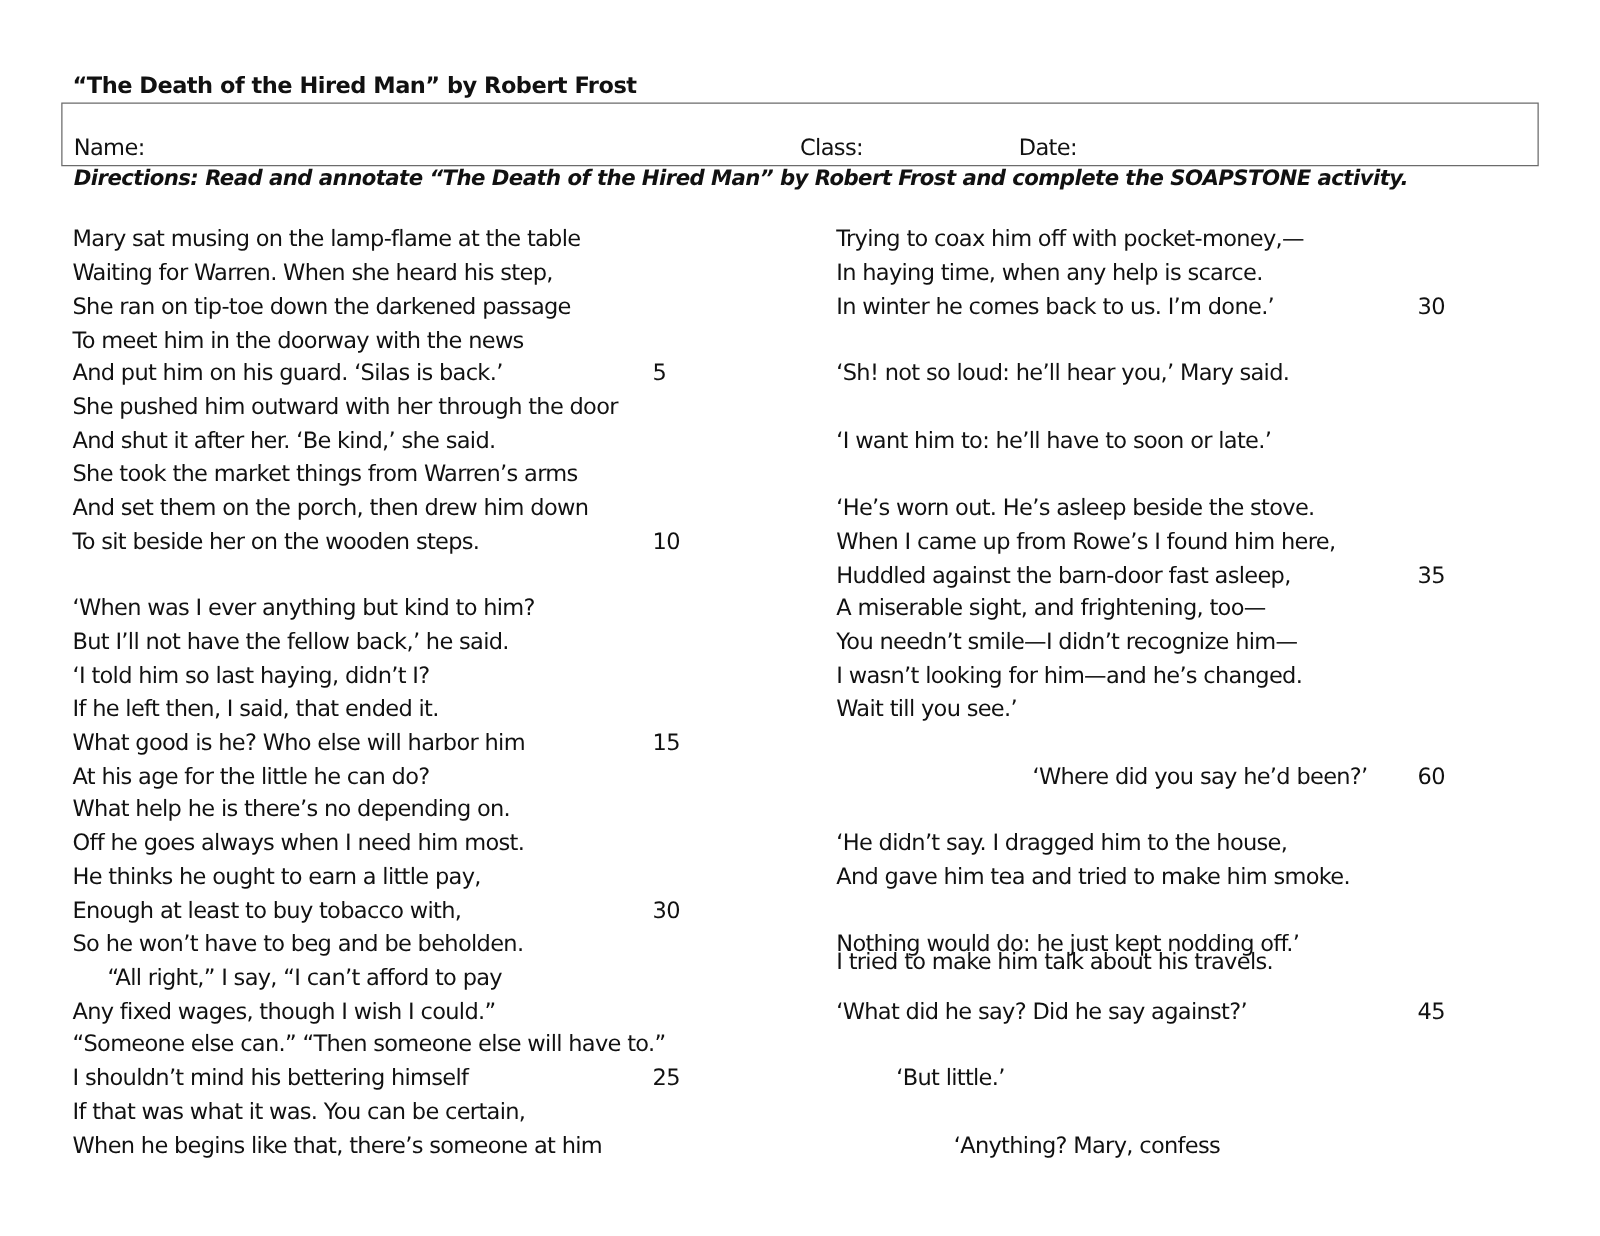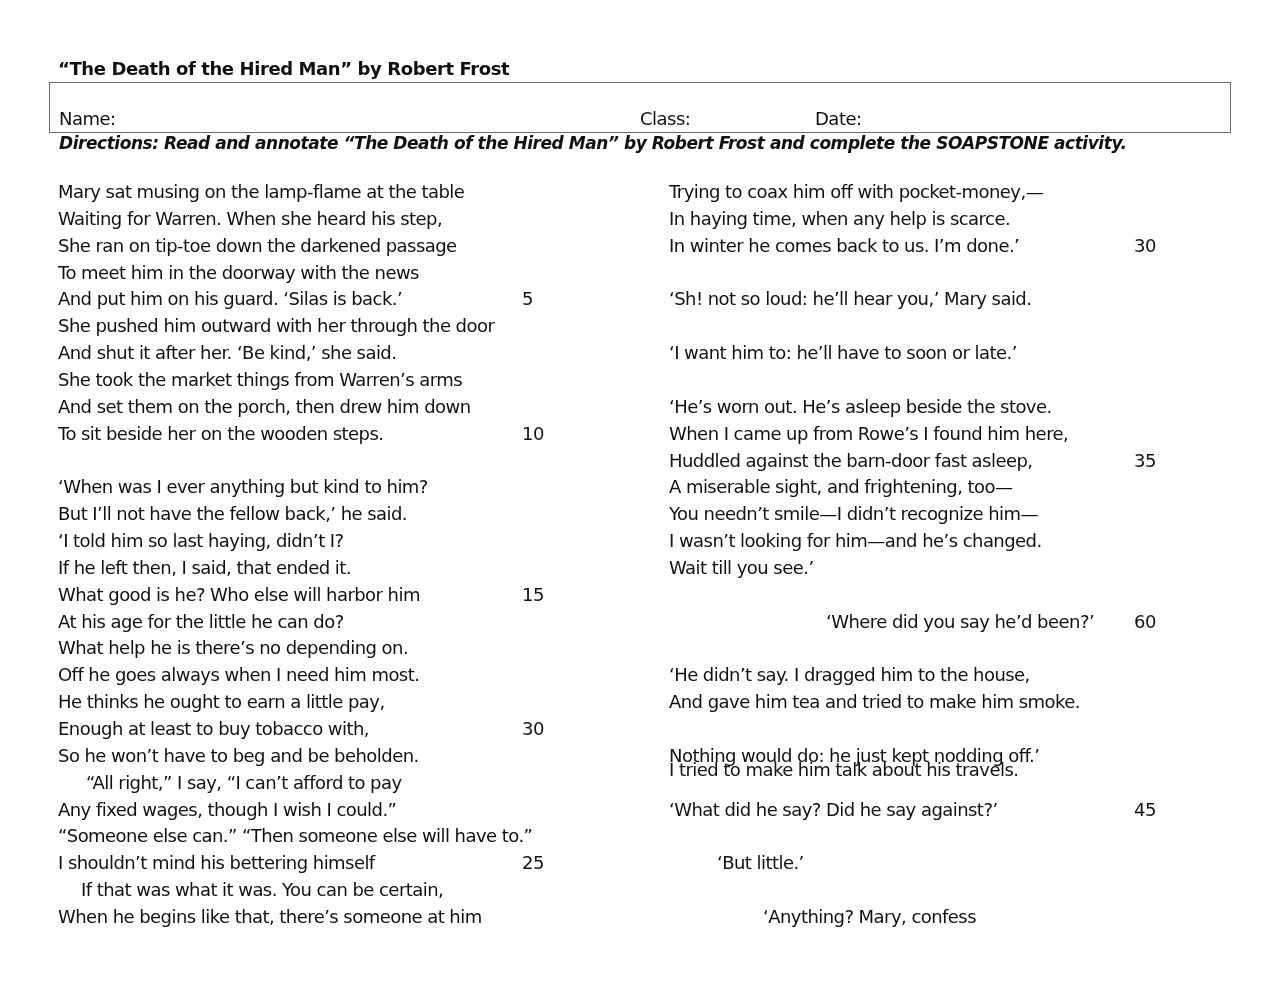--- a/index.html
+++ b/index.html
@@ -103,21 +103,21 @@
       <div class="poem-line" style="left: 58px; top: 664px;">Off he goes always when I need him most.</div>
       <div class="poem-line" style="left: 58px; top: 691px;">He thinks he ought to earn a little pay,</div>
       <div class="poem-line" style="left: 58px; top: 718px;">Enough at least to buy tobacco with,</div>
       <div class="line-num" style="left: 522px; top: 718px;">30</div>
       <div class="poem-line" style="left: 58px; top: 745px;">So he won’t have to beg and be beholden.</div>
       <div class="poem-line" style="left: 58px; top: 772px; margin-left: 28px;">“All right,” I say, “I can’t afford to pay</div>
       <div class="poem-line" style="left: 58px; top: 799px;">Any fixed wages, though I wish I could.”</div>
       <div class="poem-line" style="left: 58px; top: 825px;">“Someone else can.” “Then someone else will have to.”</div>
       <div class="poem-line" style="left: 58px; top: 852px;">I shouldn’t mind his bettering himself</div>
       <div class="line-num" style="left: 522px; top: 852px;">25</div>
-      <div class="poem-line" style="left: 58px; top: 879px; margin-left: 23px;">If that was what it was. You can be certain,</div>
+      <div class="poem-line" style="left: 58px; top: 879px;">If that was what it was. You can be certain,</div>
       <div class="poem-line" style="left: 58px; top: 906px;">When he begins like that, there’s someone at him</div>
     </div>
   <div id="right-col">
       <div class="poem-line" style="left: 669px; top: 181px;">Trying to coax him off with pocket-money,—</div>
       <div class="poem-line" style="left: 669px; top: 208px;">In haying time, when any help is scarce.</div>
       <div class="poem-line" style="left: 669px; top: 235px;">In winter he comes back to us. I’m done.’</div>
       <div class="line-num" style="left: 1134px; top: 235px;">30</div>
       <div class="poem-line" style="left: 669px; top: 288px;">‘Sh! not so loud: he’ll hear you,’ Mary said.</div>
       <div class="poem-line" style="left: 669px; top: 342px;">‘I want him to: he’ll have to soon or late.’</div>
       <div class="poem-line" style="left: 669px; top: 396px;">‘He’s worn out. He’s asleep beside the stove.</div>

